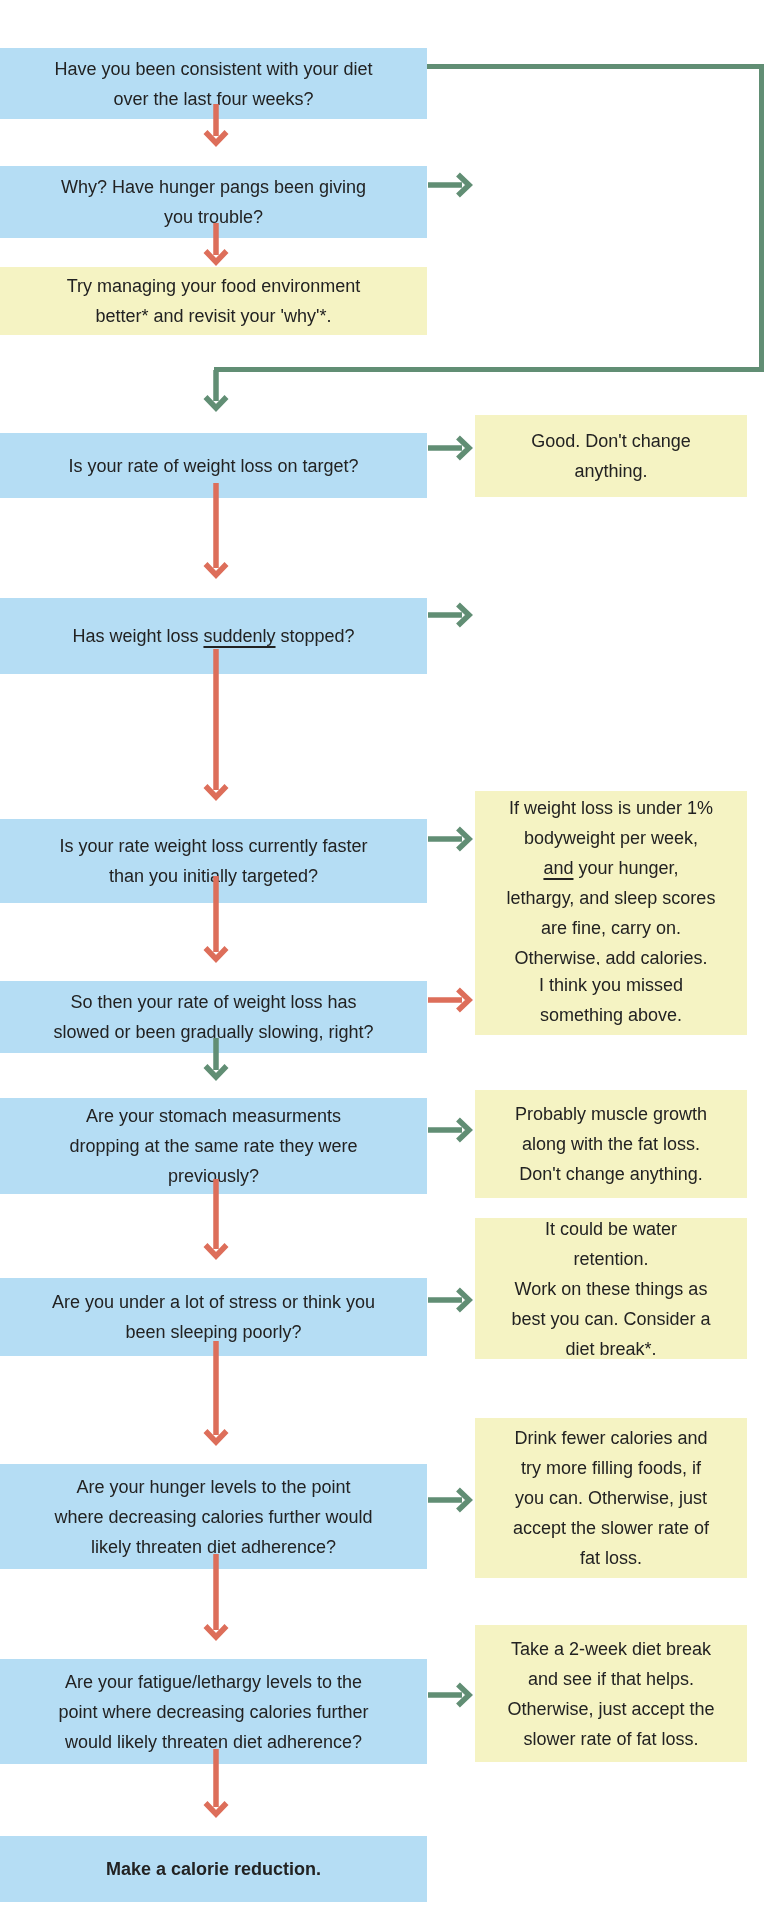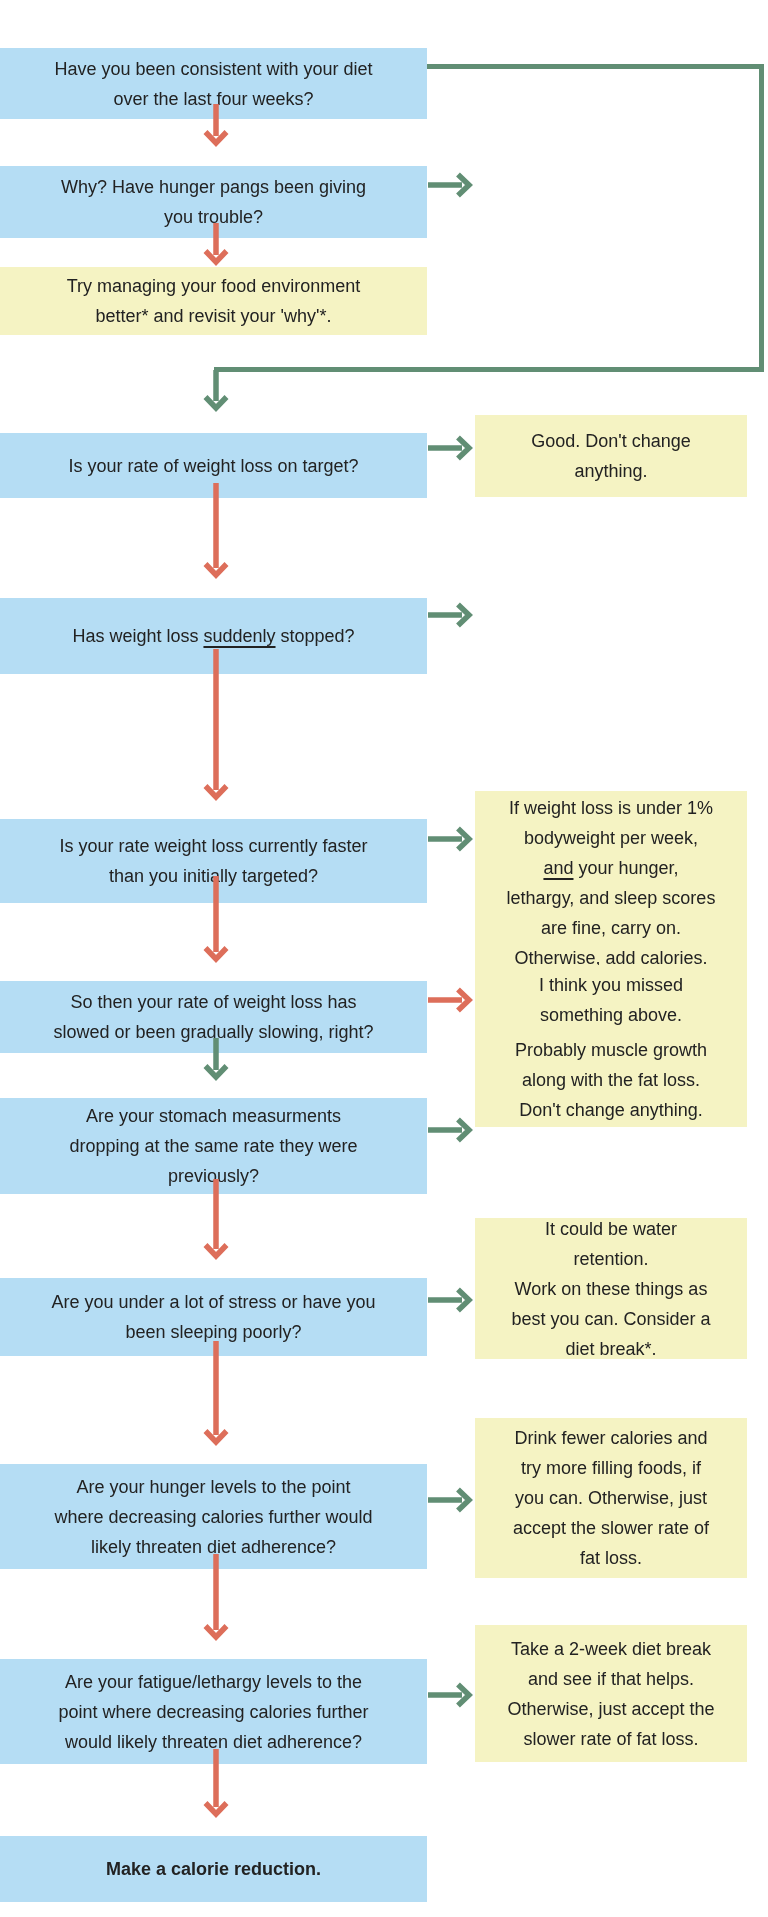--- a/index.html
+++ b/index.html
@@ -39,21 +39,21 @@
   #q10{top:1448px; height:105px;}
   #q11{top:1643px; height:105px;}
   #q12{top:1820px; height:66px;}
 
   
   #a2 {top:148px;  height:69px;}
   #a4 {top:415px;  height:82px;}
   #a5 {top:508px;  height:207px;}
   #a6 {top:747px;  height:183px;margin-top:44px;}
   #a7 {top:965px;  height:70px;}
-  #a8 {top:1032px; height:95px;justify-content:flex-end;}
+  #a8 {top:1090px; height:108px;justify-content:flex-end;}
   #a9 {top:1218px; height:141px;}
   #a10{top:1418px; height:160px;}
   #a11{top:1625px; height:137px;}
 
   
   #loop-top   {left:427px; top:64px;  width:337px; height:5px;}
   #loop-right {left:759px; top:64px;  width:5px;   height:308px;}
   #loop-bottom{left:214px; top:367px; width:550px; height:5px;}
 </style>
 </head>
@@ -90,21 +90,21 @@
   <div class="box blue lcol" id="q7">
     <span class="txt">So then your rate of weight loss has
 slowed or been gradually slowing, right?</span>
   </div>
   <div class="box blue lcol" id="q8">
     <span class="txt">Are your stomach measurments
 dropping at the same rate they were
 previously?</span>
   </div>
   <div class="box blue lcol" id="q9">
-    <span class="txt">Are you under a lot of stress or have you
+    <span class="txt">Are you under a lot of stress or think you
 been sleeping poorly?</span>
   </div>
   <div class="box blue lcol" id="q10">
     <span class="txt">Are your hunger levels to the point
 where decreasing calories further would
 likely threaten diet adherence?</span>
   </div>
   <div class="box blue lcol" id="q11">
     <span class="txt">Are your fatigue/lethargy levels to the
 point where decreasing calories further

